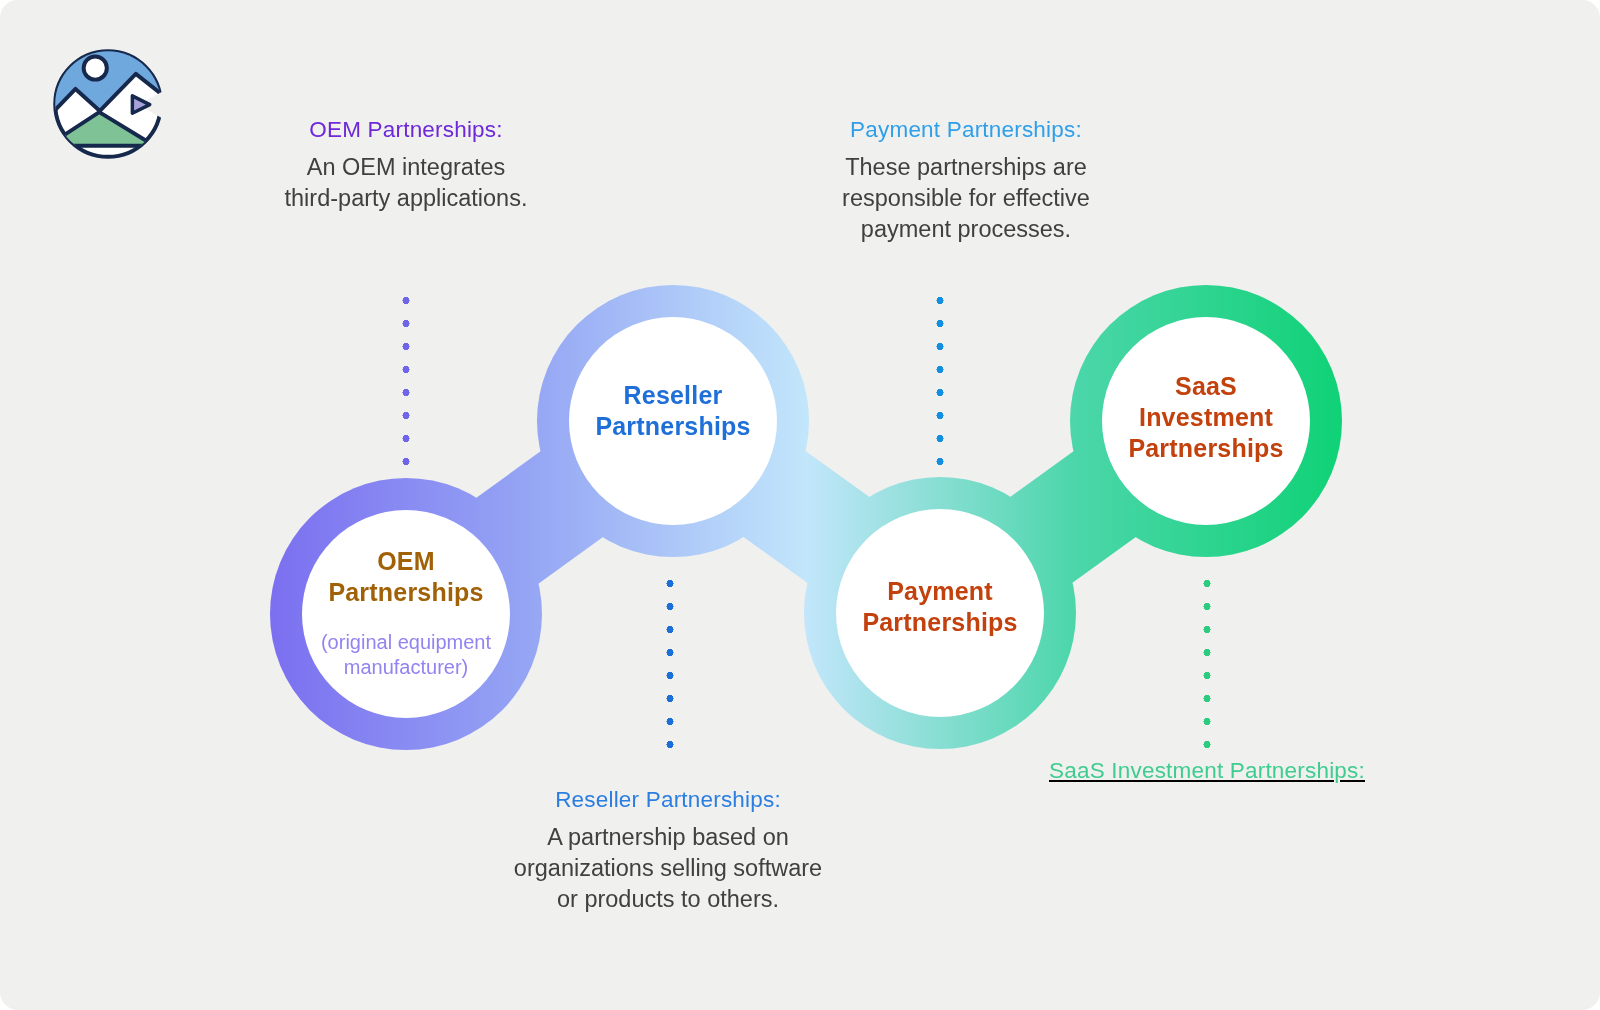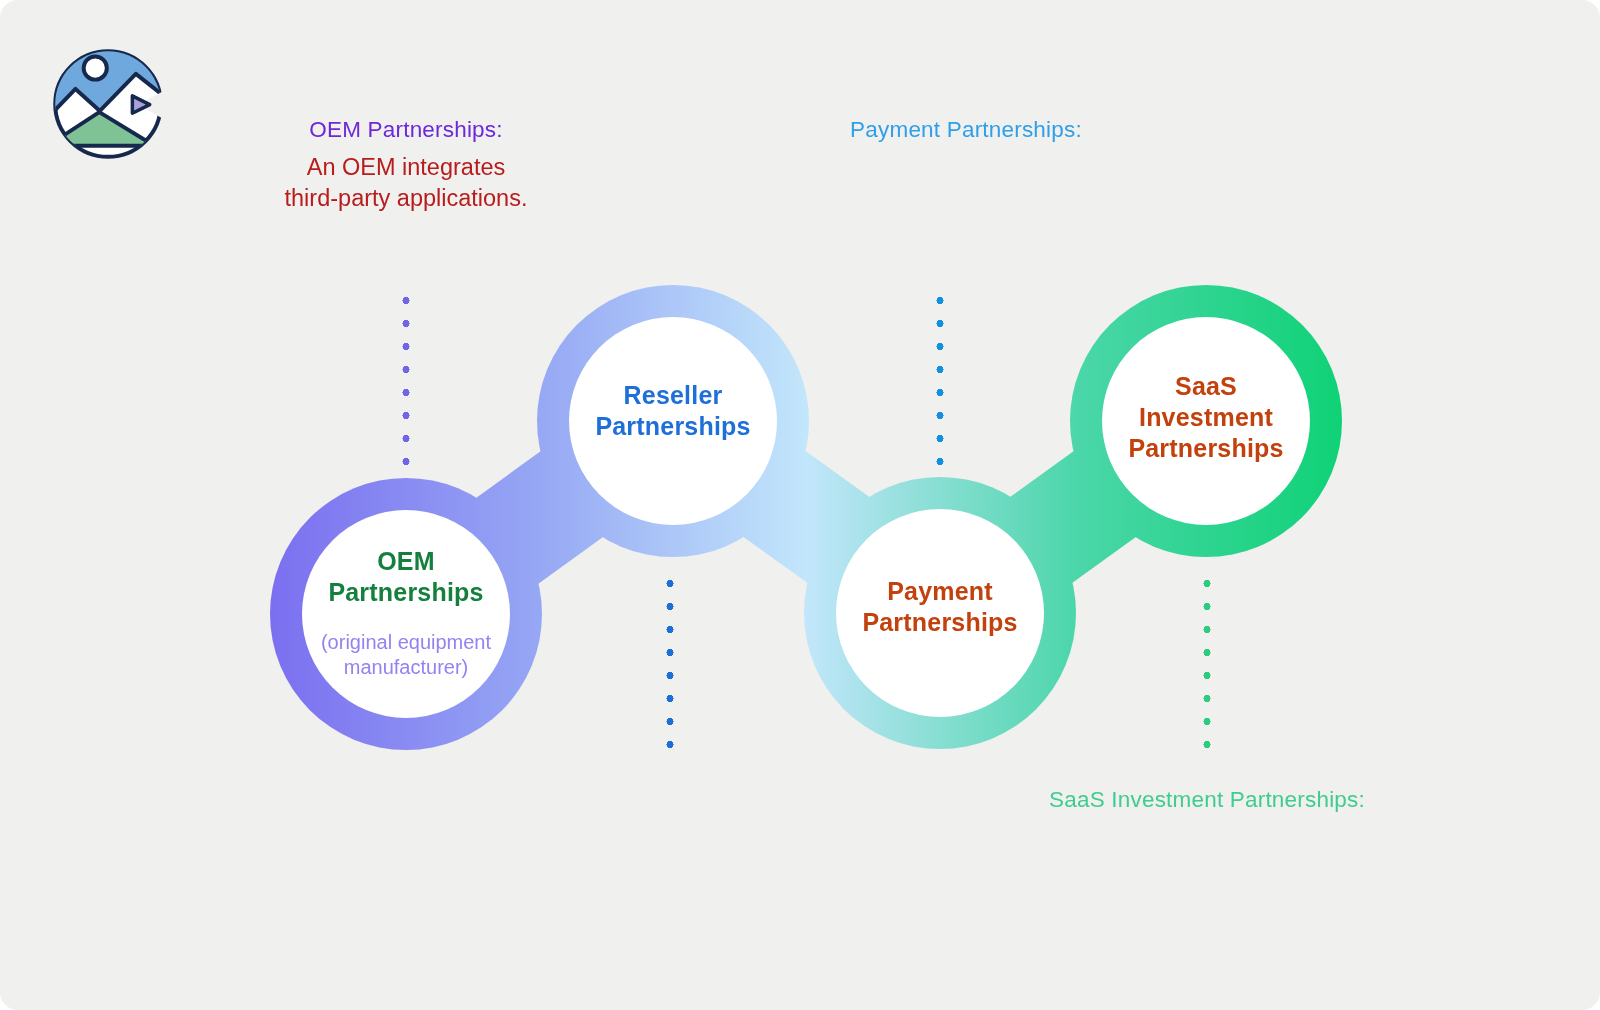--- a/index.html
+++ b/index.html
@@ -9,21 +9,21 @@
     font-family:"Liberation Sans",sans-serif;
     -webkit-font-smoothing:antialiased;
   }
   
   .chain{position:absolute;inset:0;}
   
   .logo{position:absolute;left:50px;top:46px;width:116px;height:116px;}
   
   .ann{position:absolute;width:440px;transform:translateX(-50%);text-align:center;}
   .ann-title{font-size:22.5px;font-weight:400;margin:0 0 9px 0;letter-spacing:.2px;}
-  .ann-body{font-size:23.5px;line-height:31px;color:#b91c1c;white-space:pre-line;}
+  .ann-body{font-size:23.5px;line-height:31px;color:#404040;white-space:pre-line;}
   
   .node-label{
     position:absolute;width:230px;transform:translate(-50%,-50%);
     text-align:center;white-space:pre-line;
   }
   .node-label .main{font-size:25px;font-weight:700;line-height:31px;letter-spacing:.2px;}
   .node-label .sub{font-size:20px;font-weight:400;line-height:25px;margin-top:4px;}
   
   .dots{
     position:absolute;width:10px;
@@ -84,28 +84,37 @@
   <div class="dots" style="left: 665px; top: 572px; height: 184px; --c: #1d6fd8;"></div>
   <div class="dots" style="left: 1202px; top: 572px; height: 184px; --c: #2bcc7e;"></div>
 
   <div class="ann" style="left:406px;top:117px;">
     <div class="ann-title" style="color: #6d28d9;">OEM Partnerships:</div>
     <div class="ann-body">An OEM integrates
 third-party applications.</div>
   </div>
   <div class="ann" style="left:966px;top:117px;">
     <div class="ann-title" style="color: rgb(46, 159, 232);">Payment Partnerships:</div>
+    <div class="ann-body">These partnerships are
+responsible for effective
+payment processes.</div>
   </div>
 
-  <div class="ann" style="left:1207px;top:787px;">
+  <div class="ann" style="left:668px;top:787px;">
+    <div class="ann-title" style="color: rgb(42, 125, 225);">Reseller Partnerships:</div>
+    <div class="ann-body">A partnership based on
+organizations selling software
+or products to others.</div>
+  </div>
+  <div class="ann" style="left:1207px;top:758px;text-decoration:underline;">
     <div class="ann-title" style="color: rgb(63, 204, 143);">SaaS Investment Partnerships:</div>
   </div>
 
   <div class="node-label" style="left:406px;top:613px;">
-    <div class="main" style="color: #15803d;">OEM
+    <div class="main" style="color: #a16207;">OEM
 Partnerships</div>
     <div class="sub" style="color: rgb(146, 131, 240);">(original equipment
 manufacturer)</div>
   </div>
   <div class="node-label" style="left:673px;top:411px;">
     <div class="main" style="color: rgb(31, 111, 216);">Reseller
 Partnerships</div>
   </div>
   <div class="node-label" style="left:940px;top:607px;">
     <div class="main" style="color: #c2410c;">Payment

